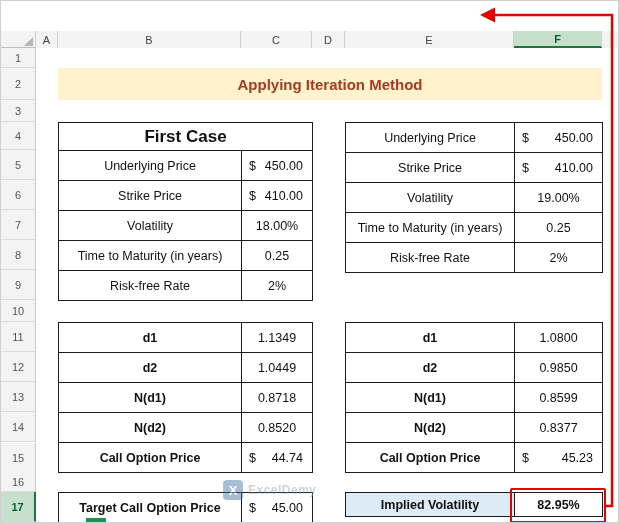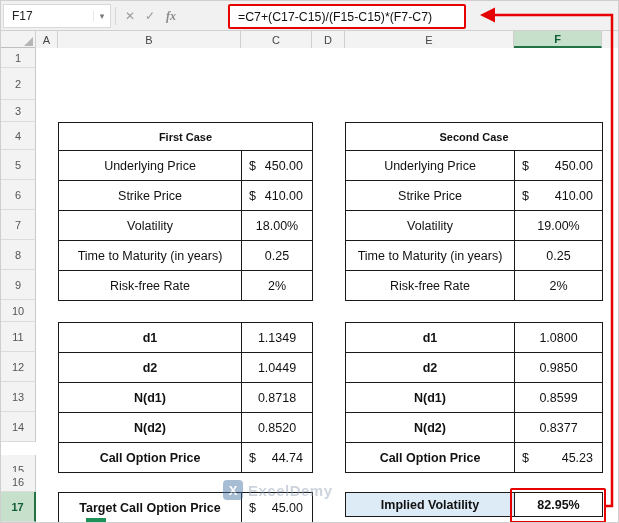--- a/index.html
+++ b/index.html
@@ -36,57 +36,44 @@
       border-right:1px solid #c9c9c9;border-bottom:1px solid #dcdcdc;display:flex;align-items:center;
       justify-content:center;font-size:11px;color:#555;z-index:2;}
   .rh-sel{background:#C7E0CC;color:#0E5C33;font-weight:bold;border-right:2px solid #217346;text-align:right;}
 
   
   .title-band{position:absolute;left:57px;top:67px;width:544px;height:32px;background:#FFF2CC;
               display:flex;align-items:center;justify-content:center;font-size:15px;font-weight:bold;
               color:#A43D21;z-index:3;}
   .xtbl{position:absolute;border-collapse:collapse;font-size:12.5px;color:#111;table-layout:fixed;z-index:3;}
   .xtbl td{border:1px solid #1a1a1a;padding:0;vertical-align:middle;background:#fff;}
-  .thead{background:#A9D08E;font-weight:bold;text-align:center;font-size:11px;}
+  .thead{background:#A9D08E;font-weight:bold;text-align:center;font-size:17px;}
   .lbl{text-align:center;}
   .blbl{text-align:center;font-weight:bold;}
   .cval{text-align:center;}
   .acct-in{display:flex;justify-content:space-between;align-items:center;padding:0 9px 0 7px;}
   .implied-lbl{background:#DDEBF7 !important;text-align:center;font-weight:bold;}
   .implied-val{text-align:center;font-weight:bold;}
 
   
   .redrect{position:absolute;left:509px;top:487px;width:96px;height:35px;border:2px solid #E60000;
            box-sizing:border-box;z-index:7;border-radius:2px;}
   .overlay{position:absolute;left:0;top:0;z-index:9;pointer-events:none;}
   .watermark{position:absolute;left:222px;top:479px;display:flex;align-items:center;gap:5px;
              opacity:0.45;z-index:5;pointer-events:none;}
   .wm-logo{width:20px;height:20px;background:#3C6E9F;border-radius:4px;color:#fff;font-weight:bold;
            font-size:13px;display:flex;align-items:center;justify-content:center;}
-  .wm-text{font-size:15px;font-weight:bold;color:#8FA0B5;letter-spacing:.5px;}
+  .wm-text{font-size:12px;font-weight:bold;color:#8FA0B5;letter-spacing:.5px;}
   .tab-peek{position:absolute;left:85px;top:517px;width:20px;height:6px;background:#1E8F57;z-index:6;}
 </style>
 </head>
 <body>
 
 <div class="canvas">
 
-  <div class="fbar">
-    <div class="namebox">
-      <span class="nb-val">F17</span>
-      <span class="nb-chev">▾</span>
-    </div>
-    <div class="fbar-sep"></div>
-    <span class="fbtn" style="left:120px">✕</span>
-    <span class="fbtn" style="left:140px">✓</span>
-    <span class="fbtn fx" style="left:161px">fx</span>
-    <div class="formula-box">
-      <span>=C7+(C17-C15)/(F15-C15)*(F7-C7)</span>
-    </div>
-  </div>
 
   <div class="colhdr-row">
     <div class="corner">
         <span class="corner-tri"></span>
       </div>
     <div class="ch" style="left:35px;width:22px">A</div>
     <div class="ch" style="left:57px;width:183px">B</div>
     <div class="ch" style="left:240px;width:71px">C</div>
     <div class="ch" style="left:311px;width:33px">D</div>
     <div class="ch" style="left:344px;width:169px">E</div>
@@ -101,24 +88,25 @@
   <div class="rh" style="top:149px;height:30px">5</div>
   <div class="rh" style="top:179px;height:30px">6</div>
   <div class="rh" style="top:209px;height:30px">7</div>
   <div class="rh" style="top:239px;height:30px">8</div>
   <div class="rh" style="top:269px;height:30px">9</div>
   <div class="rh" style="top:299px;height:22px">10</div>
   <div class="rh" style="top:321px;height:30px">11</div>
   <div class="rh" style="top:351px;height:30px">12</div>
   <div class="rh" style="top:381px;height:30px">13</div>
   <div class="rh" style="top:411px;height:30px">14</div>
-  <div class="rh" style="top:454px;height:30px">15</div>
+  <div class="rh" style="top:442px;height:30px">15</div>
   <div class="rh" style="top:471px;height:20px">16</div>
   <div class="rh rh-sel" style="top:491px;height:30px">17</div>
 
+  <div class="title-band">Applying Iteration Method</div>
 
   <table class="xtbl" style="left:57px;top:121px">
     <colgroup>
         <col style="width:183px">
         <col style="width:71px">
       </colgroup>
     <tbody>
         <tr style="height:28px">
           <td colspan="2" class="thead">First Case</td>
         </tr>
@@ -154,23 +142,20 @@
     </tr>
   </tbody>
     </table>
 
   <table class="xtbl" style="left:344px;top:121px">
     <colgroup>
         <col style="width:169px">
         <col style="width:88px">
       </colgroup>
     <tbody>
-        <tr style="height:28px">
-          <td colspan="2" class="thead">Second Case</td>
-        </tr>
     <tr style="height:30px">
       <td class="lbl">Underlying Price</td>
       <td>
             <div class="acct-in">
         <span>$</span>
         <span>450.00</span>
             </div>
           </td>
     </tr>
     <tr style="height:30px">

